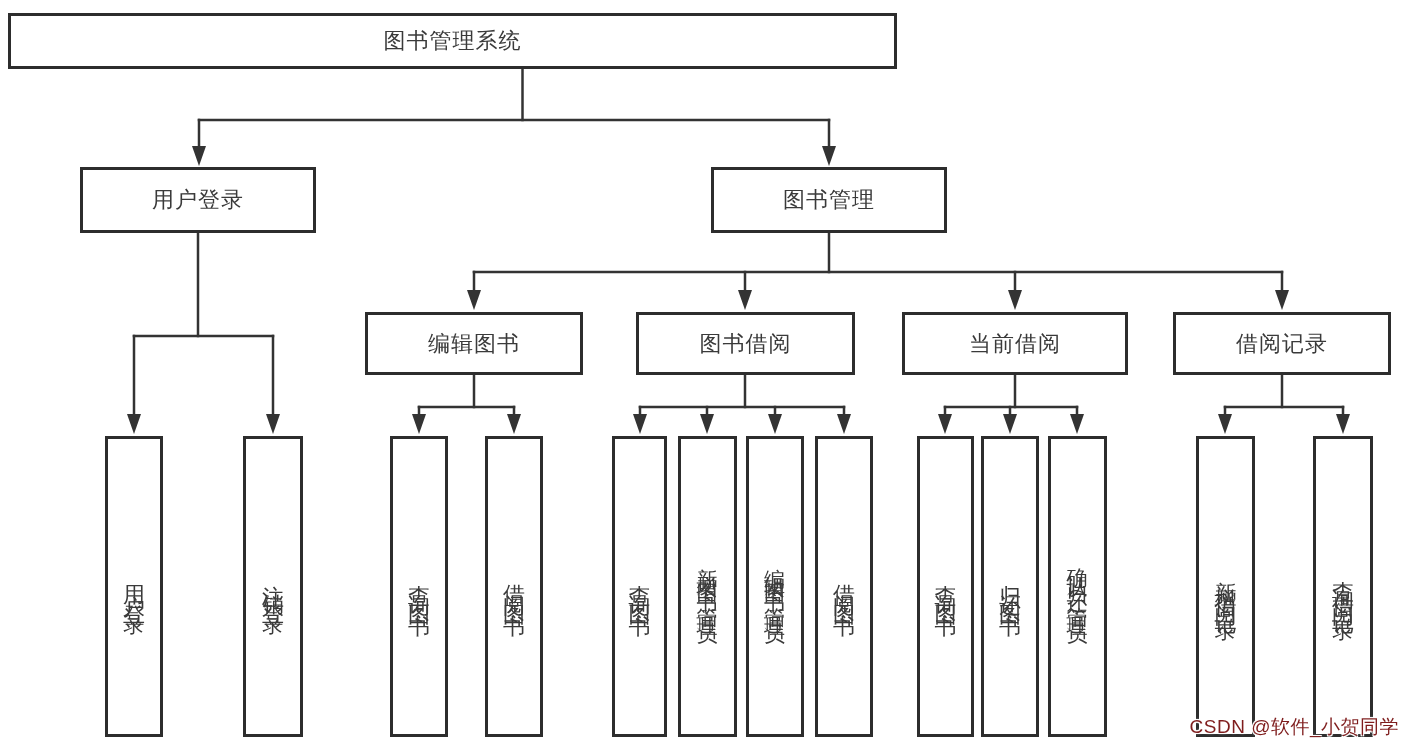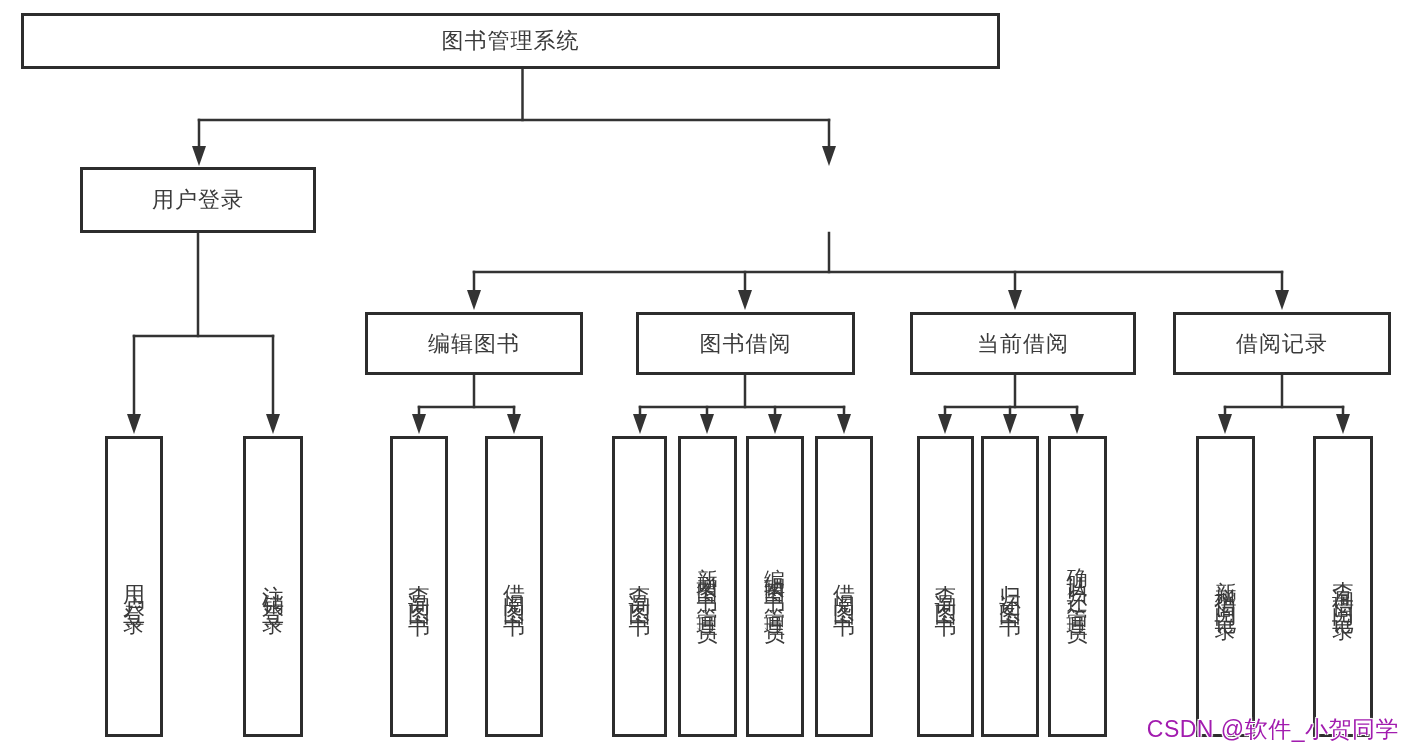--- a/index.html
+++ b/index.html
@@ -27,22 +27,22 @@
     text-orientation:mixed;
     letter-spacing:10px;
     line-height:1;
     white-space:nowrap;
   }
   .vtext.long{font-size:21px;letter-spacing:8px;}
   .vtext.mid{letter-spacing:8px;}
   #watermark{
     position:absolute;
     top:714px;right:6px;
-    font-size:23px;
-    color:#a21caf;
+    font-size:19px;
+    color:#7f1d1d;
     letter-spacing:0.5px;
     text-shadow:0 0 3px #ffffff,1px 1px 0 #ffffff,-1px -1px 0 #ffffff,1px -1px 0 #ffffff,-1px 1px 0 #ffffff;
     z-index:10;
     white-space:nowrap;
   }
 </style>
 </head>
 <body>
 
 <div id="canvas">
@@ -106,35 +106,38 @@
       <polygon points="768,414 782,414 775,434"></polygon>
       <polygon points="837,414 851,414 844,434"></polygon>
       <polygon points="938,414 952,414 945,434"></polygon>
       <polygon points="1003,414 1017,414 1010,434"></polygon>
       <polygon points="1070,414 1084,414 1077,434"></polygon>
       <polygon points="1218,414 1232,414 1225,434"></polygon>
       <polygon points="1336,414 1350,414 1343,434"></polygon>
     </g>
   </svg>
 
-  <div class="node hnode" style="left:21px;top:13px;width:979px;height:56px;">
+  <div class="node hnode" style="left:8px;top:13px;width:889px;height:56px;">
     <span>图书管理系统</span>
   </div>
 
   <div class="node hnode" style="left:80px;top:167px;width:236px;height:66px;">
     <span>用户登录</span>
+  </div>
+  <div class="node hnode" style="left:711px;top:167px;width:236px;height:66px;">
+    <span>图书管理</span>
   </div>
 
   <div class="node hnode" style="left:365px;top:312px;width:218px;height:63px;">
     <span>编辑图书</span>
   </div>
   <div class="node hnode" style="left:636px;top:312px;width:219px;height:63px;font-family:Liberation Mono, monospace;">
     <span>图书借阅</span>
   </div>
-  <div class="node hnode" style="left:902px;top:312px;width:226px;height:63px;margin-left:8px;">
+  <div class="node hnode" style="left:902px;top:312px;width:226px;height:63px;">
     <span>当前借阅</span>
   </div>
   <div class="node hnode" style="left:1173px;top:312px;width:218px;height:63px;">
     <span>借阅记录</span>
   </div>
 
   <div class="node vnode" style="left:105px;top:436px;width:58px;height:301px;">
     <span class="vtext">用户登录</span>
   </div>
   <div class="node vnode" style="left:243px;top:436px;width:60px;height:301px;">

